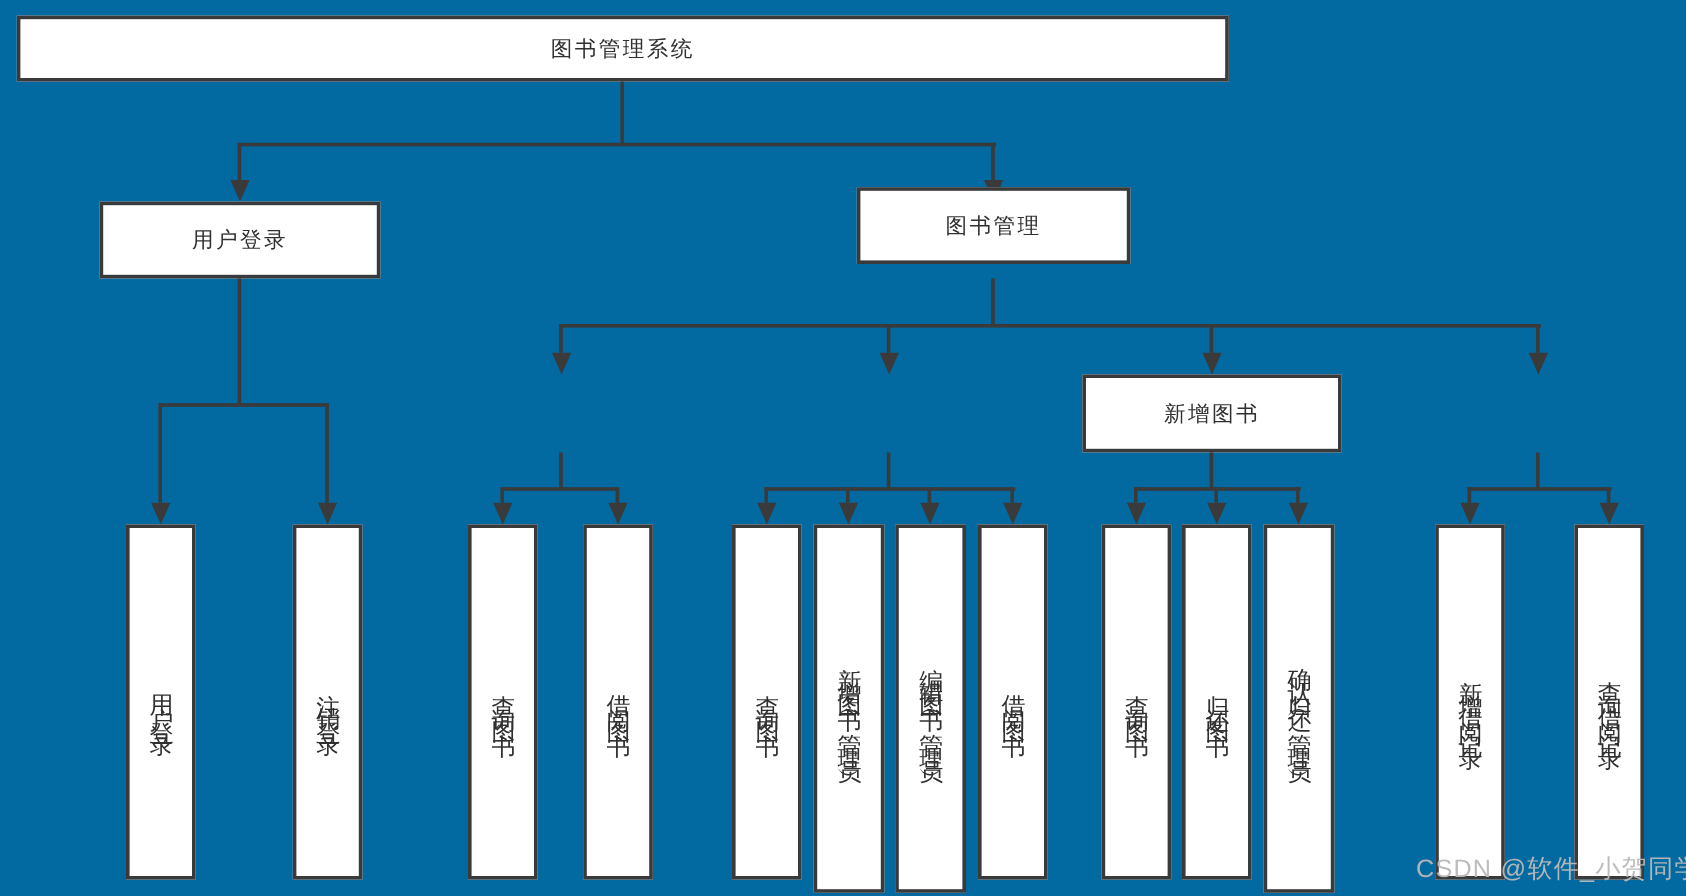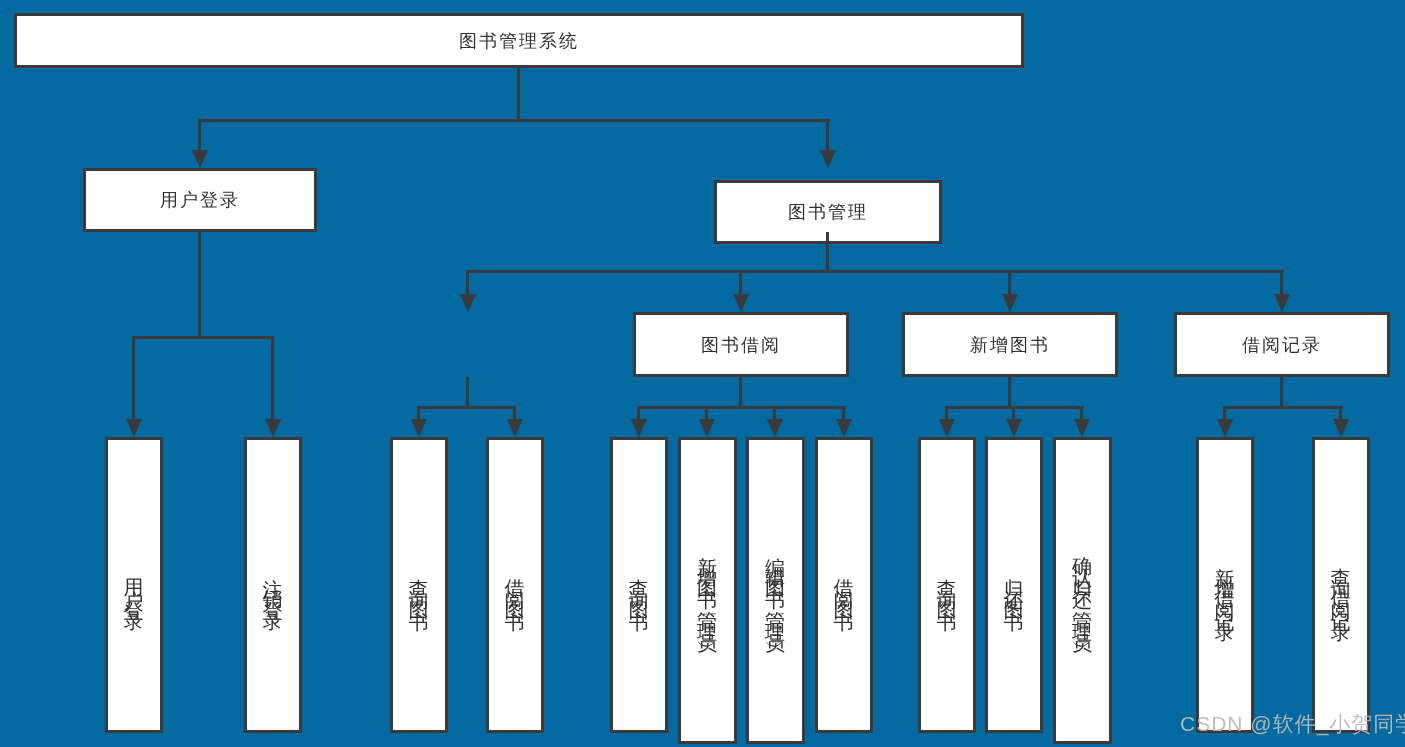--- a/index.html
+++ b/index.html
@@ -62,21 +62,21 @@
   <div class="vline" style="left:517px;top:68px;height:52px"></div>
   <div class="hline" style="left:198px;top:119px;width:632px"></div>
   <div class="vline" style="left:198px;top:119px;height:31px"></div>
   <div class="arrow" style="left:192px;top:150px"></div>
   <div class="vline" style="left:826px;top:119px;height:31px"></div>
   <div class="arrow" style="left:820px;top:150px"></div>
 
   <div class="box" style="left:83px;top:168px;width:234px;height:64px">
     <span class="htext">用户登录</span>
   </div>
-  <div class="box" style="left:714px;top:180px;width:228px;height:64px">
+  <div class="box" style="left:714px;top:156px;width:228px;height:64px">
     <span class="htext">图书管理</span>
   </div>
 
   <div class="vline" style="left:198px;top:232px;height:105px"></div>
   <div class="hline" style="left:133px;top:336px;width:141px"></div>
   <div class="vline" style="left:132px;top:336px;height:83px"></div>
   <div class="arrow" style="left:126px;top:419px"></div>
   <div class="vline" style="left:271px;top:336px;height:83px"></div>
   <div class="arrow" style="left:265px;top:419px"></div>
 
@@ -84,28 +84,22 @@
   <div class="hline" style="left:466px;top:270px;width:818px"></div>
   <div class="vline" style="left:466px;top:270px;height:24px"></div>
   <div class="arrow" style="left:460px;top:294px"></div>
   <div class="vline" style="left:739px;top:270px;height:24px"></div>
   <div class="arrow" style="left:733px;top:294px"></div>
   <div class="vline" style="left:1008px;top:270px;height:24px"></div>
   <div class="arrow" style="left:1002px;top:294px"></div>
   <div class="vline" style="left:1280px;top:270px;height:24px"></div>
   <div class="arrow" style="left:1274px;top:294px"></div>
 
-  <div class="box" style="left:633px;top:312px;width:216px;height:65px">
-    <span class="htext">图书借阅</span>
-  </div>
   <div class="box" style="left:902px;top:312px;width:216px;height:65px">
     <span class="htext">新增图书</span>
-  </div>
-  <div class="box" style="left:1174px;top:312px;width:216px;height:65px">
-    <span class="htext">借阅记录</span>
   </div>
 
   <div class="vline" style="left:466px;top:377px;height:30px"></div>
   <div class="hline" style="left:418px;top:406px;width:98px"></div>
   <div class="vline" style="left:417px;top:406px;height:13px"></div>
   <div class="arrow" style="left:411px;top:419px"></div>
   <div class="vline" style="left:513px;top:406px;height:13px"></div>
   <div class="arrow" style="left:507px;top:419px"></div>
 
   <div class="vline" style="left:739px;top:377px;height:30px"></div>

